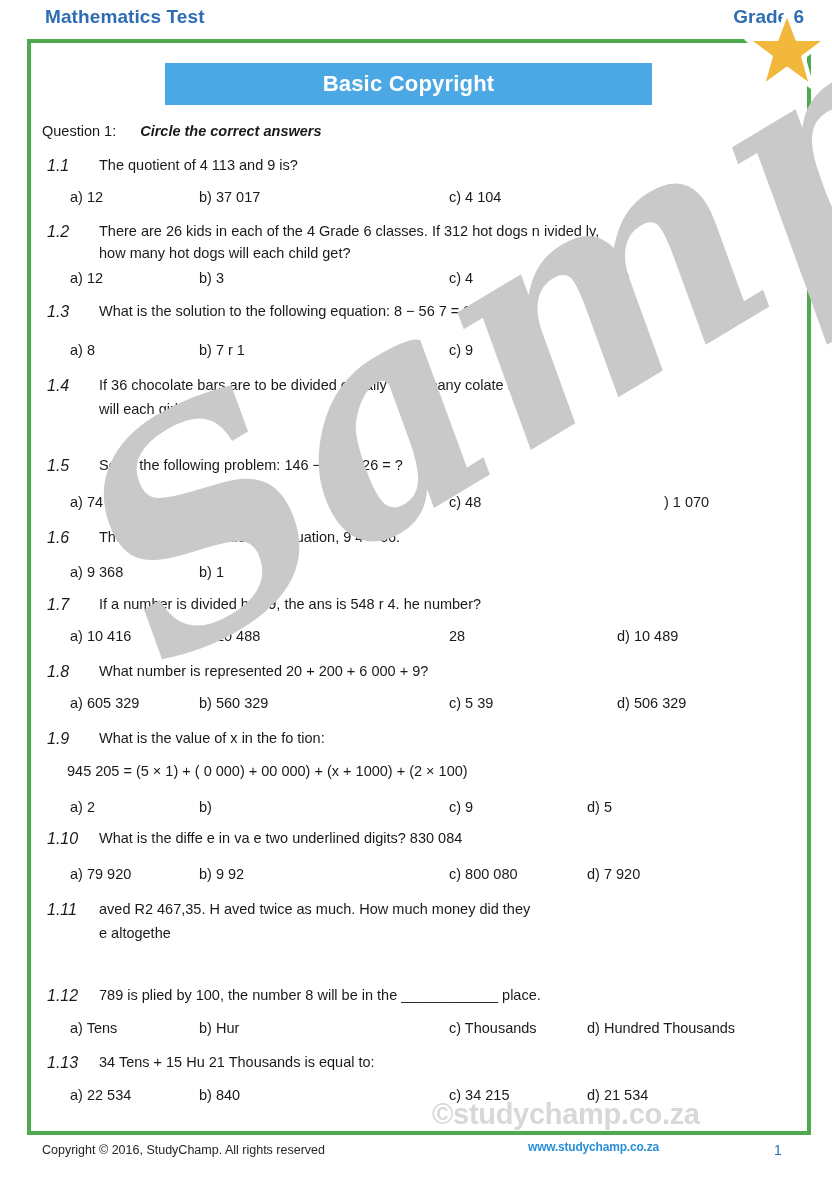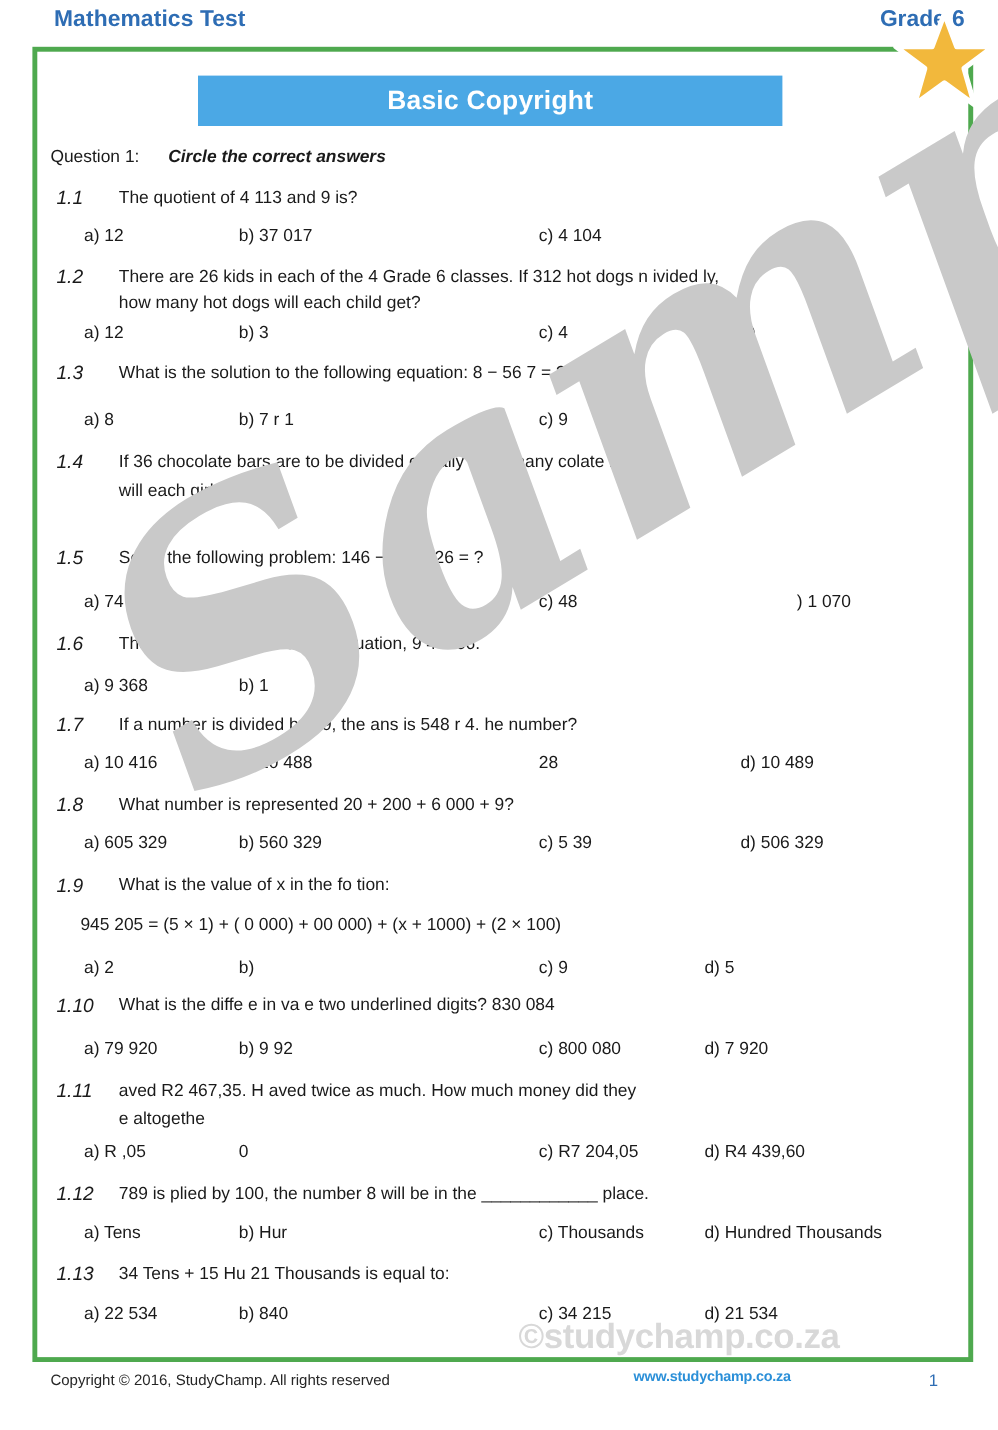--- a/index.html
+++ b/index.html
@@ -325,26 +325,20 @@
       <span class="opt opt-b">b)   9 92</span>
       <span class="opt opt-c">c) 800 080</span>
       <span class="opt opt-d mid">d) 7 920</span>
     </div>
 
     <div class="qblock" style="top:862px">
       <div class="qnum">1.11</div>
       <div class="qtext">             aved R2 467,35. H              aved twice as much. How much money did they</div>
       <div class="qtext" style="top:24px">        e altogethe</div>
     </div>
-    <div class="opts" style="top:913px">
-      <span class="opt opt-a">a)  R        ,05</span>
-      <span class="opt opt-b">0</span>
-      <span class="opt opt-c">c) R7 204,05</span>
-      <span class="opt opt-d mid">d) R4 439,60</span>
-    </div>
 
     <div class="qblock" style="top:948px">
       <div class="qnum">1.12</div>
       <div class="qtext">                789 is        plied by 100, the number 8 will be in the ____________ place.</div>
     </div>
     <div class="opts" style="top:981px">
       <span class="opt opt-a">a) Tens</span>
       <span class="opt opt-b">b)  Hur</span>
       <span class="opt opt-c">c)  Thousands</span>
       <span class="opt opt-d mid">d)  Hundred Thousands</span>

